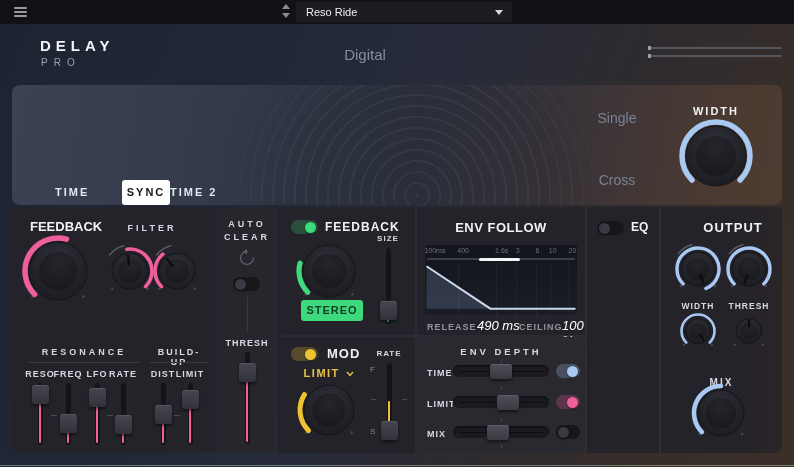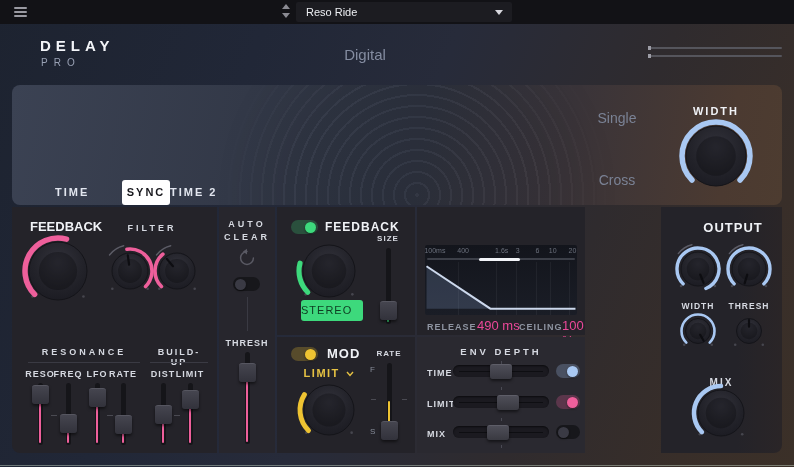--- a/index.html
+++ b/index.html
@@ -44,29 +44,29 @@
   .vtrack{position:absolute;left:6.5px;top:0;bottom:0;width:5px;background:#151519;border-radius:2.5px;}
   .vfill{position:absolute;left:8px;width:2px;border-radius:1px;}
   .vhandle{position:absolute;left:0.5px;width:17px;height:18px;border-radius:3px;background:linear-gradient(#45454f,#32323b);box-shadow:0 2px 3px rgba(0,0,0,0.5);border-top:1px solid #565660;}
   .hsl{position:absolute;width:96px;height:14px;cursor:pointer;}
   .htrack{position:absolute;left:0;top:1px;width:96px;height:12px;background:#1b1a20;border-radius:6px;box-shadow:inset 0 1px 2px rgba(0,0,0,0.6);}
   .htrack::after{content:"";position:absolute;left:6px;right:6px;top:6px;height:1px;background:#0e0e12;}
   .hfill{position:absolute;top:6px;height:2px;border-radius:1px;}
   .hhandle{position:absolute;top:0;width:22px;height:14px;border-radius:3px;background:linear-gradient(#4e4e58,#393941);box-shadow:0 2px 3px rgba(0,0,0,0.5);border-top:1px solid #5e5e68;}
   .tgl{position:absolute;width:27px;height:14px;border-radius:7px;background:#17171b;cursor:pointer;}
   .tknob{position:absolute;top:1.5px;width:11px;height:11px;border-radius:50%;box-shadow:0 1px 2px rgba(0,0,0,0.5);}
-  .badge{position:absolute;border-radius:3px;font-size:11px;font-weight:normal;letter-spacing:1px;text-align:left;cursor:pointer;}
+  .badge{position:absolute;border-radius:3px;font-size:11px;font-weight:bold;letter-spacing:1px;text-align:center;cursor:pointer;}
   
   .graph{position:absolute;left:8px;top:38px;width:152px;height:70px;border-radius:2px;background:linear-gradient(#13151c,#1a1d26);overflow:hidden;cursor:crosshair;}
   .axisrow{position:absolute;left:0;top:2px;width:100%;height:9px;}
   .axisrow span{position:absolute;top:0;font-size:7px;color:#6b707c;transform:translateX(-10%);}
   .scrollline{position:absolute;left:2px;right:2px;top:13px;height:2px;background:#3c3f48;border-radius:1px;}
   .scrollseg{position:absolute;top:-0.5px;height:3px;background:#f2f4f8;border-radius:1.5px;}
   .gridv{position:absolute;top:17px;bottom:0;width:1px;background:rgba(255,255,255,0.05);}
-  .vlabel{color:#ec4899;position:absolute;}
+  .vlabel{color:#ffffff;position:absolute;font-style:italic;}
   .tickdot{position:absolute;width:1px;height:3px;background:#4a4a54;}
   .flabel{position:absolute;font-size:8px;color:#878d9a;}
 </style>
 </head>
 <body>
 
 <svg width="0" height="0" style="position:absolute">
     <defs>
 <radialGradient id="knobFace" cx="50%" cy="35%" r="75%">
 <stop offset="0%" stop-color="#33333c"></stop>
@@ -260,20 +260,21 @@
     <div class="dash" style="left:94px;top:62px;width:5px"></div>
     <div class="dash" style="left:125px;top:62px;width:5px"></div>
     <div style="left: 112px; top: 26px; height: 76px;" class="vsl">
         <div class="vtrack"></div>
         <div class="vfill" style="background:#eec332;top:38px;height:29px"></div>
         <div class="vhandle" style="top:58px"></div>
       </div>
   </div>
 
   <div class="panel" style="left:417px;top:207px;width:168px;height:128px">
+    <div class="title" style="left:0;top:13px;width:168px;text-align:center;font-size:13px;letter-spacing:0.5px">ENV FOLLOW</div>
     <div class="graph">
       <div class="axisrow">
           <span style="left: 1%;">100ms</span>
           <span style="left: 22%;">400</span>
           <span style="left: 47%;">1.6s</span>
           <span style="left: 60%;">3</span>
           <span style="left: 73%;">6</span>
           <span style="left: 82%;">10</span>
           <span style="left: 95%;">20</span>
         </div>
@@ -325,20 +326,26 @@
     <div style="left:36px;top:88px" class="hsl">
         <div class="htrack"></div>
         <div class="hhandle" style="left:34px"></div>
       </div>
     <div class="tgl" style="left:139px;top:88px;width:24px">
         <span class="tknob" style="background:#3a3a44;left:2px"></span>
       </div>
     <div class="tickdot" style="left:84px;top:108px"></div>
   </div>
 
+  <div class="panel" style="left:587px;top:207px;width:72px;height:246px">
+    <div class="tgl" style="left:10px;top:14px">
+        <span class="tknob" style="background:#3a3a44;left:2px"></span>
+      </div>
+    <div class="title" style="left:44px;top:13px;font-size:12px">EQ</div>
+  </div>
 
   <div class="panel" style="left:661px;top:207px;width:121px;height:246px;border-bottom-right-radius:8px;background:linear-gradient(90deg,#242329 62%,#2a2527 100%)">
     <div class="title" style="left:0;top:13px;width:144px;text-align:center;font-size:13px;letter-spacing:1px">OUTPUT</div>
     <div class="knob" style="left:37px;top:64px"><svg width="54" height="54">
           <circle cx="27" cy="27" r="17" fill="url(#knobFace)" stroke="#141419" stroke-width="1"></circle>
           <circle cx="27" cy="27" r="11.2" fill="rgba(8,8,12,0.32)"></circle>
           <circle cx="10.03" cy="43.97" r="1.3" fill="#46464e"></circle>
           <circle cx="43.97" cy="43.97" r="1.3" fill="#46464e"></circle>
           <path d="M7.30 11.61 A25 25 0 0 1 20.95 2.74" fill="none" stroke="#5c5c66" stroke-width="1.4" stroke-linecap="round"></path>
           <path d="M12.15 41.85 A21 21 0 1 1 34.87 46.47" fill="none" stroke="#a9c8f2" stroke-width="3.42" stroke-linecap="round"></path>

